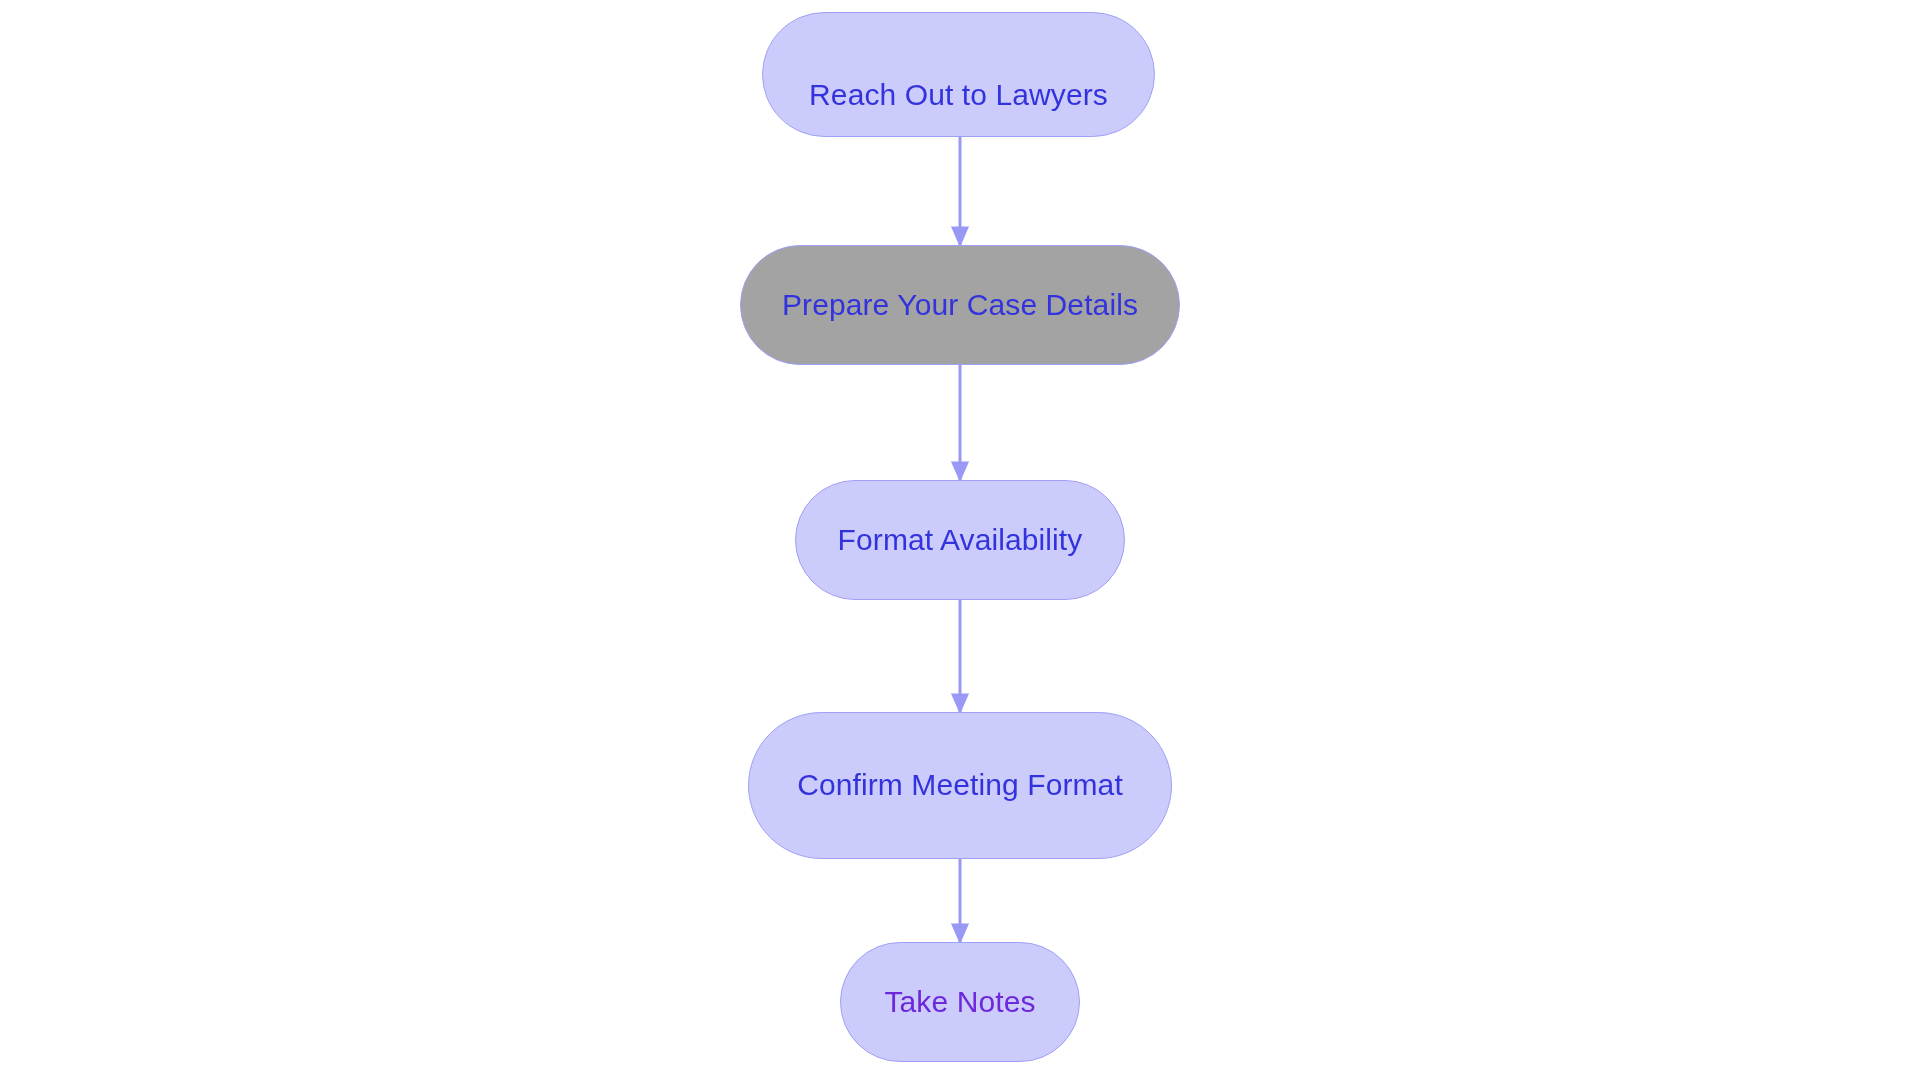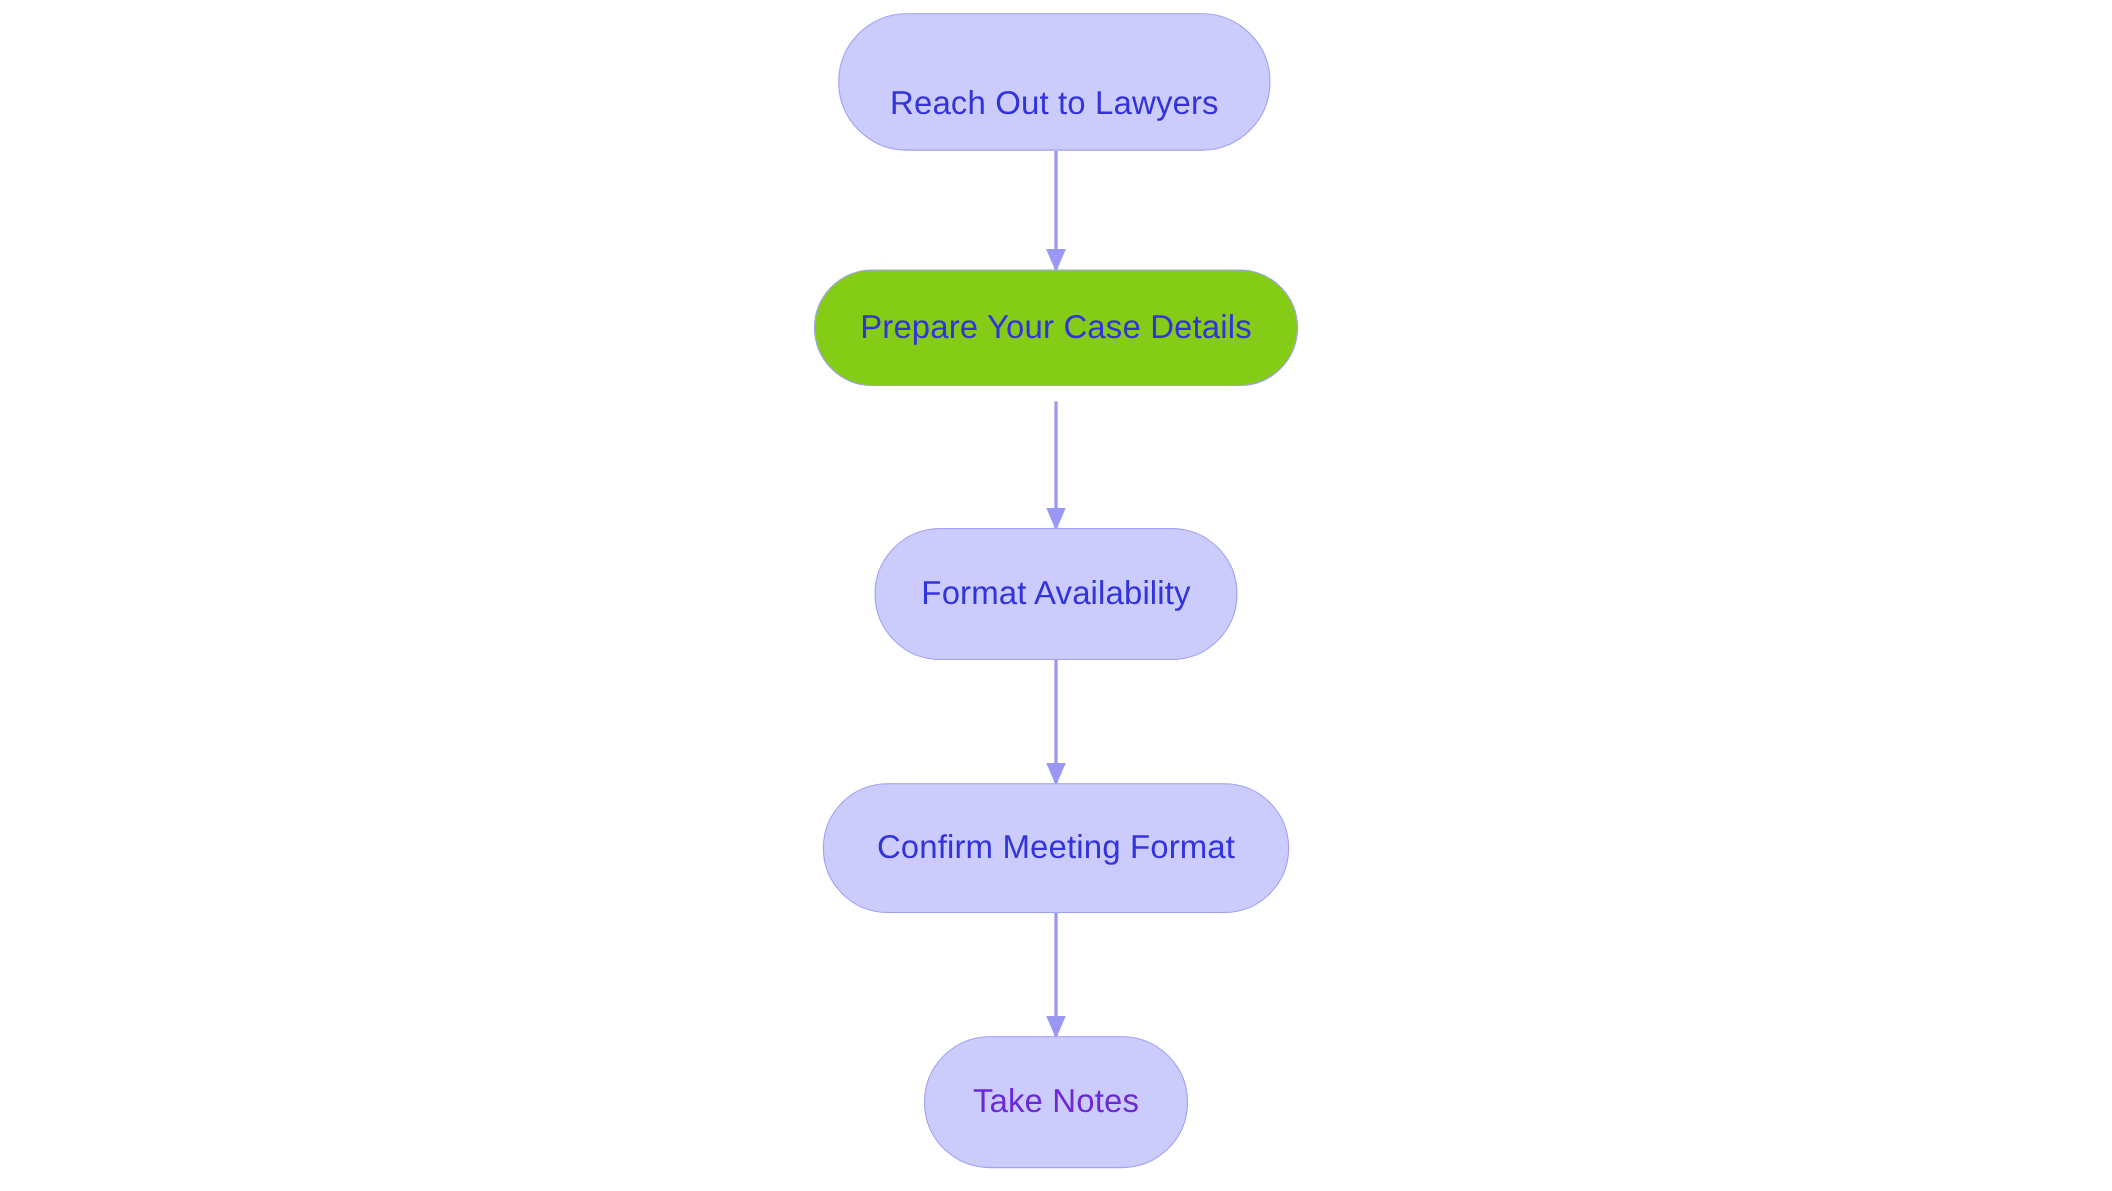--- a/index.html
+++ b/index.html
@@ -66,27 +66,27 @@
         <line x1="960" y1="365" x2="960" y2="480" stroke="#9999f5" stroke-width="3" marker-end="url(#arrowhead)"></line>
         <line x1="960" y1="600" x2="960" y2="712" stroke="#9999f5" stroke-width="3" marker-end="url(#arrowhead)"></line>
         <line x1="960" y1="830" x2="960" y2="942" stroke="#9999f5" stroke-width="3" marker-end="url(#arrowhead)"></line>
       </g>
   </svg>
 
   <div id="nodes-group">
       <div class="flow-node" style="left: 762px; top: 12px; width: 393px; height: 125px; background: rgb(204, 204, 252); border-color: rgb(159, 160, 245);">
         <span class="flow-node-label" style="color: rgb(51, 51, 221); margin-top: 42px;">Reach Out to Lawyers</span>
       </div>
-      <div class="flow-node" style="left: 740px; top: 245px; width: 440px; height: 106px; background: #84cc16; border-color: rgb(159, 160, 245);">
+      <div class="flow-node" style="left: 740px; top: 245px; width: 440px; height: 120px; background: #a3a3a3; border-color: rgb(159, 160, 245);">
         <span class="flow-node-label" style="color: rgb(51, 51, 221);">Prepare Your Case Details</span>
       </div>
       <div class="flow-node" style="left: 795px; top: 480px; width: 330px; height: 120px; background: rgb(204, 204, 252); border-color: rgb(159, 160, 245);">
         <span class="flow-node-label" style="color: rgb(51, 51, 221);">Format Availability</span>
       </div>
-      <div class="flow-node" style="left: 748px; top: 712px; width: 424px; height: 118px; background: rgb(204, 204, 252); border-color: rgb(159, 160, 245);">
+      <div class="flow-node" style="left: 748px; top: 712px; width: 424px; height: 147px; background: rgb(204, 204, 252); border-color: rgb(159, 160, 245);">
         <span class="flow-node-label" style="color: rgb(51, 51, 221);">Confirm Meeting Format</span>
       </div>
       <div class="flow-node" style="left: 840px; top: 942px; width: 240px; height: 120px; background: rgb(204, 204, 252); border-color: rgb(159, 160, 245);">
         <span class="flow-node-label" style="color: #6d28d9;">Take Notes</span>
       </div>
     </div>
 
 </div>
 
 </body></html>

